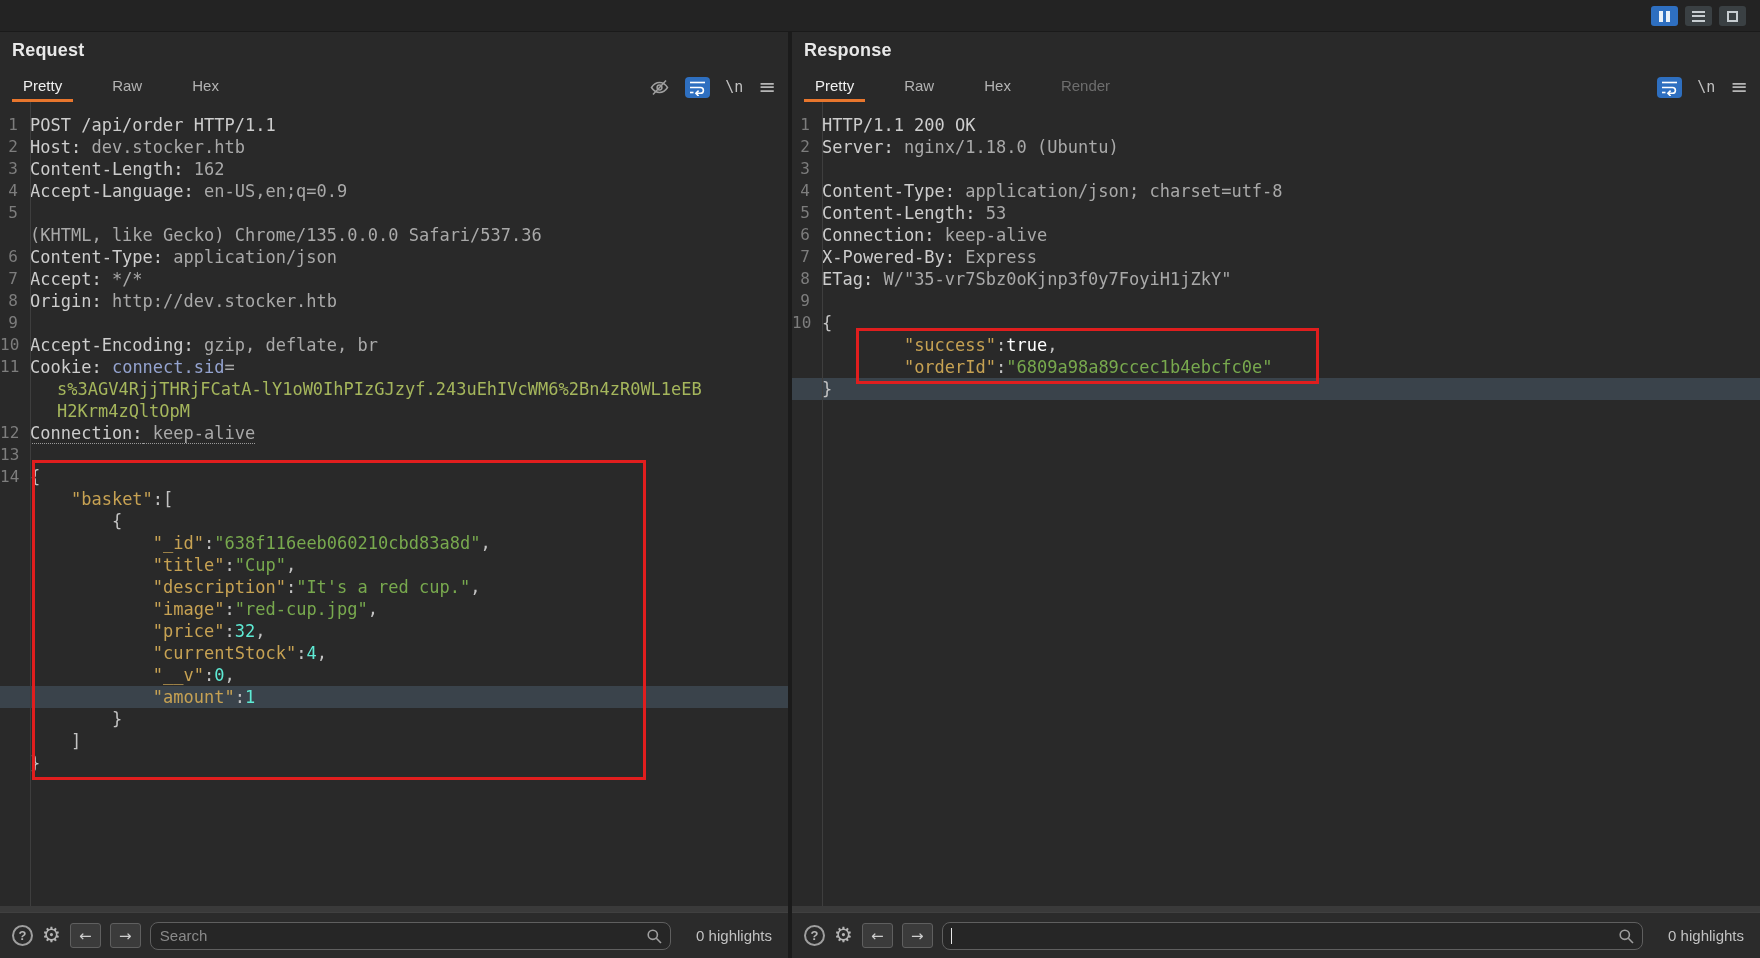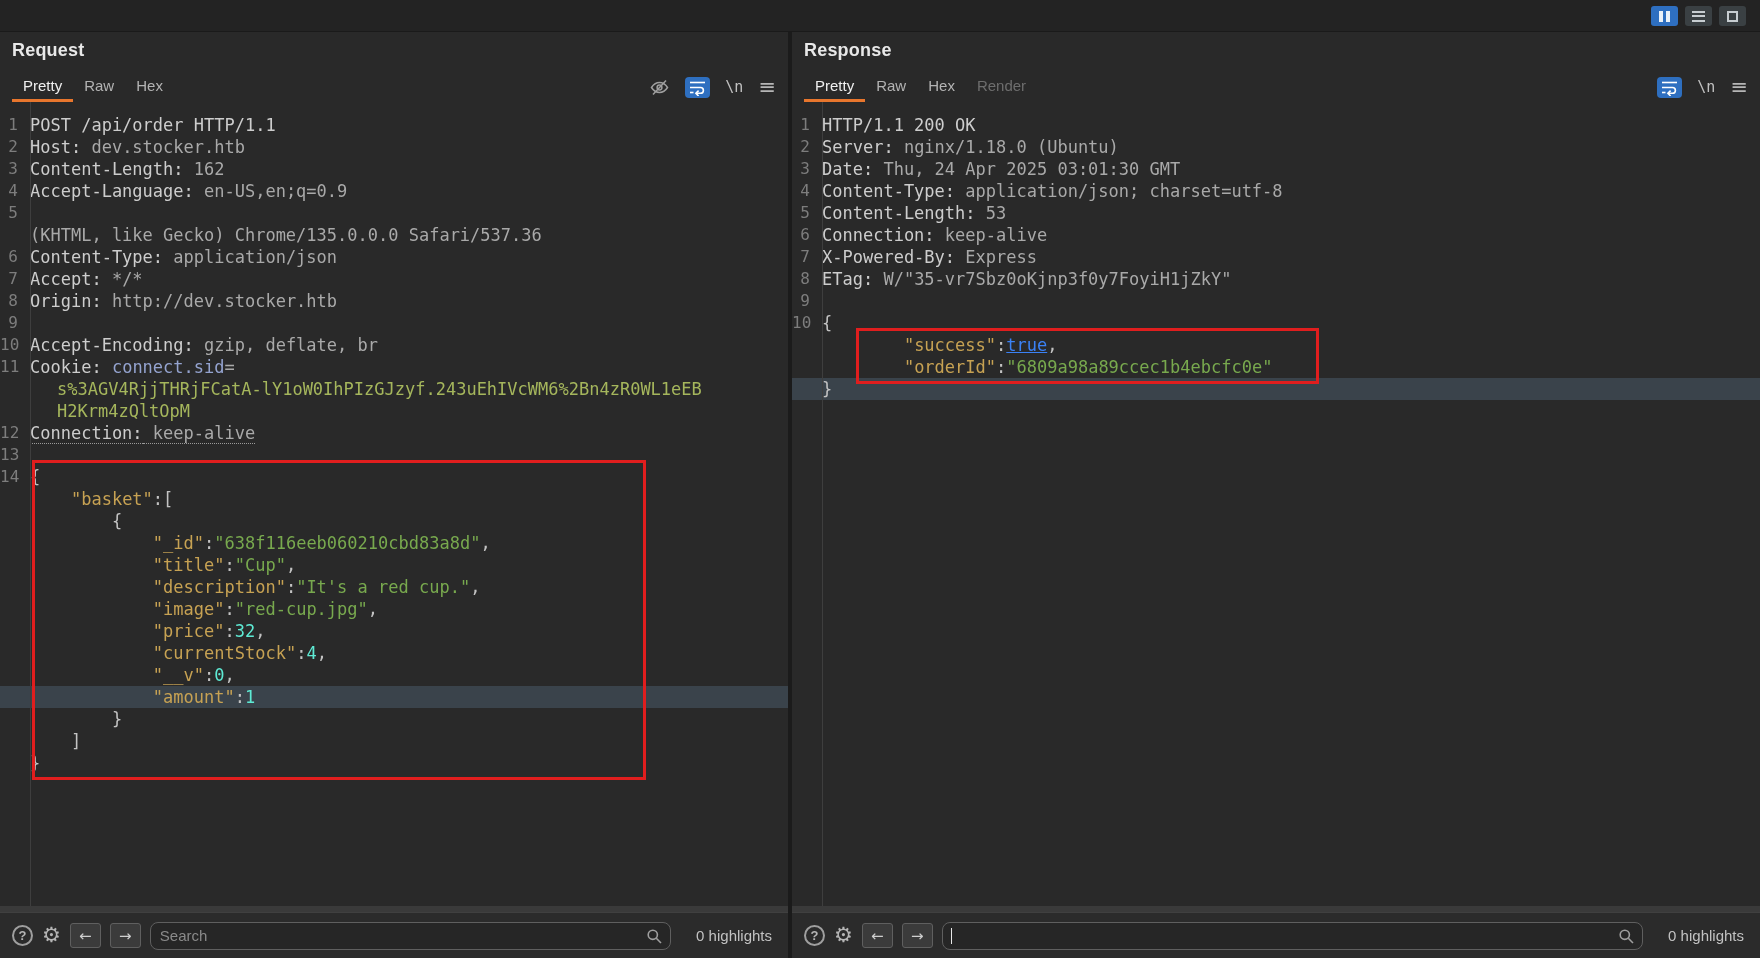--- a/index.html
+++ b/index.html
@@ -19,21 +19,21 @@
   .winbtn .hbar { width:13px; height:2px; background:#c7cdd1; }
   .winbtn .sq { width:11px; height:11px; border:2px solid #c7cdd1; }
   
   #panels { position:absolute; top:32px; left:0; right:0; bottom:0; display:flex;justify-content:space-between; }
   .panel { position:relative; background:#292929; height:100%; }
   #panel-request { width:788px; flex:none; }
   #divider { width:4px; background:#1b1b1b; flex:none; }
   #panel-response { flex:1; }
   .panel-title { position:absolute; top:8px; left:12px; font-size:18px; font-weight:bold; color:#e8e8e8; letter-spacing:.2px; }
   .tabs-row { position:absolute; top:40px; left:0; right:0; height:30px; display:flex; align-items:stretch; padding:0 12px; }
-  .tabs { display:flex; align-items:stretch; }
+  .tabs { display:flex; align-items:stretch;gap:28px; }
   .tab { display:flex; align-items:center; padding:0 11px; font-size:15px; color:#b3b3b3; cursor:pointer; border-bottom:3px solid transparent; }
   .tab.active { color:#efefef; border-bottom-color:#e8762d; }
   .tab.disabled { color:#6e6e6e; }
   .tab-icons { margin-left:auto; display:flex; align-items:center; gap:15px; }
   .icon-btn { display:flex; align-items:center; justify-content:center; cursor:pointer; }
   .wrap-btn { width:25px; height:21px; border-radius:4px; background:#2e6fc0; }
   .nl-label { font-family:"DejaVu Sans Mono", monospace; font-size:15px; color:#c0c0c0; cursor:pointer; }
   .menu-glyph { font-family:"DejaVu Sans", sans-serif; font-size:21px; color:#b5b5b5; line-height:1; cursor:pointer; }
   
   .editor { position:absolute; top:70px; left:0; right:0; bottom:52px; padding-top:12px; overflow:hidden; background:#292929; }
@@ -42,21 +42,21 @@
   .line.hl { background:#3a434b; }
   .ln { flex:none; width:24px; padding-right:6px; text-align:right; color:#7d7d7d; font-size:16px; }
   .lc { padding-left:6px; }
   .tk-hn { color:#cdcdcd; }
   .tk-hv { color:#a9a9a9; }
   .tk-cs { color:#94a3cf; }
   .tk-cv { color:#a5b65c;padding-left:27px; }
   .tk-k  { color:#c7a253; }
   .tk-s  { color:#78a94e; }
   .tk-n  { color:#5eead4; }
-  .tk-b  { color:#3b82f6;text-decoration:underline; }
+  .tk-b  { color:#ffffff; }
   .tk-pu { color:#c3c3c3; }
   .du { border-bottom:1px dotted #9a9a9a; }
   
   .annot { position:absolute; border:3px solid #e01e1e; pointer-events:none; }
   #annot-request { left:32px; top:358px; width:614px; height:320px; }
   #annot-response { left:64px; top:226px; width:463px; height:56px; }
   
   .hscroll { position:absolute; left:0; right:0; bottom:46px; height:6px; background:#3a3a3a; }
   
   .searchbar { position:absolute; left:0; right:0; bottom:0; height:46px; background:#2b2b2b; border-top:1px solid #404040; display:flex; align-items:center; gap:9px; padding:0 12px; }
@@ -195,21 +195,21 @@
             </svg>
           </span>
           <span class="nl-label">\n</span>
           <span class="menu-glyph">≡</span>
         </div>
       </div>
       <div class="editor">
         <div class="annot" id="annot-response"></div>
       <div class="line"><span class="ln">1</span><span class="lc"><span class="tk-hn">HTTP/1.1 200 OK</span></span></div>
           <div class="line"><span class="ln">2</span><span class="lc"><span class="tk-hn">Server:</span><span class="tk-hv"> nginx/1.18.0 (Ubuntu)</span></span></div>
-          <div class="line"><span class="ln">3</span><span class="lc"><span class="tk-hn">Date:</span><span class="tk-hv"> Thu, 24 Apr 2025 03:01:30 GMT</span></span></div>
+          <div class="line"><span class="ln">3</span></div>
           <div class="line"><span class="ln">4</span><span class="lc"><span class="tk-hn">Content-Type:</span><span class="tk-hv"> application/json; charset=utf-8</span></span></div>
           <div class="line"><span class="ln">5</span><span class="lc"><span class="tk-hn">Content-Length:</span><span class="tk-hv"> 53</span></span></div>
           <div class="line"><span class="ln">6</span><span class="lc"><span class="tk-hn">Connection:</span><span class="tk-hv"> keep-alive</span></span></div>
           <div class="line"><span class="ln">7</span><span class="lc"><span class="tk-hn">X-Powered-By:</span><span class="tk-hv"> Express</span></span></div>
           <div class="line"><span class="ln">8</span><span class="lc"><span class="tk-hn">ETag:</span><span class="tk-hv"> W/"35-vr7Sbz0oKjnp3f0y7FoyiH1jZkY"</span></span></div>
           <div class="line"><span class="ln">9</span><span class="lc"></span></div>
           <div class="line"><span class="ln">10</span><span class="lc"><span class="tk-pu">{</span></span></div>
           <div class="line"><span class="ln"></span><span class="lc"><span class="tk-pu">        </span><span class="tk-k">"success"</span><span class="tk-pu">:</span><span class="tk-b">true</span><span class="tk-pu">,</span></span></div>
           <div class="line"><span class="ln"></span><span class="lc"><span class="tk-pu">        </span><span class="tk-k">"orderId"</span><span class="tk-pu">:</span><span class="tk-s">"6809a98a89ccec1b4ebcfc0e"</span></span></div>
           <div class="line hl"><span class="ln"></span><span class="lc"><span class="tk-pu">}</span></span></div>

